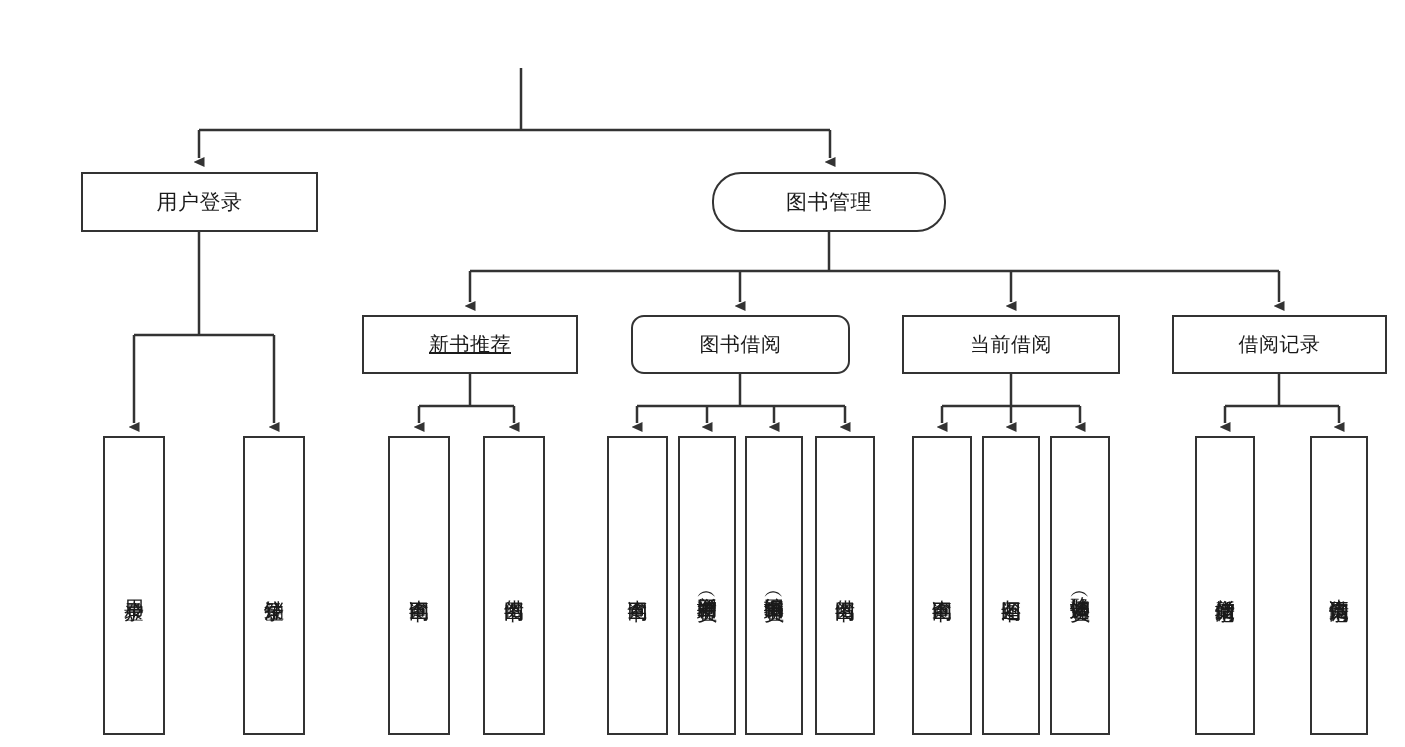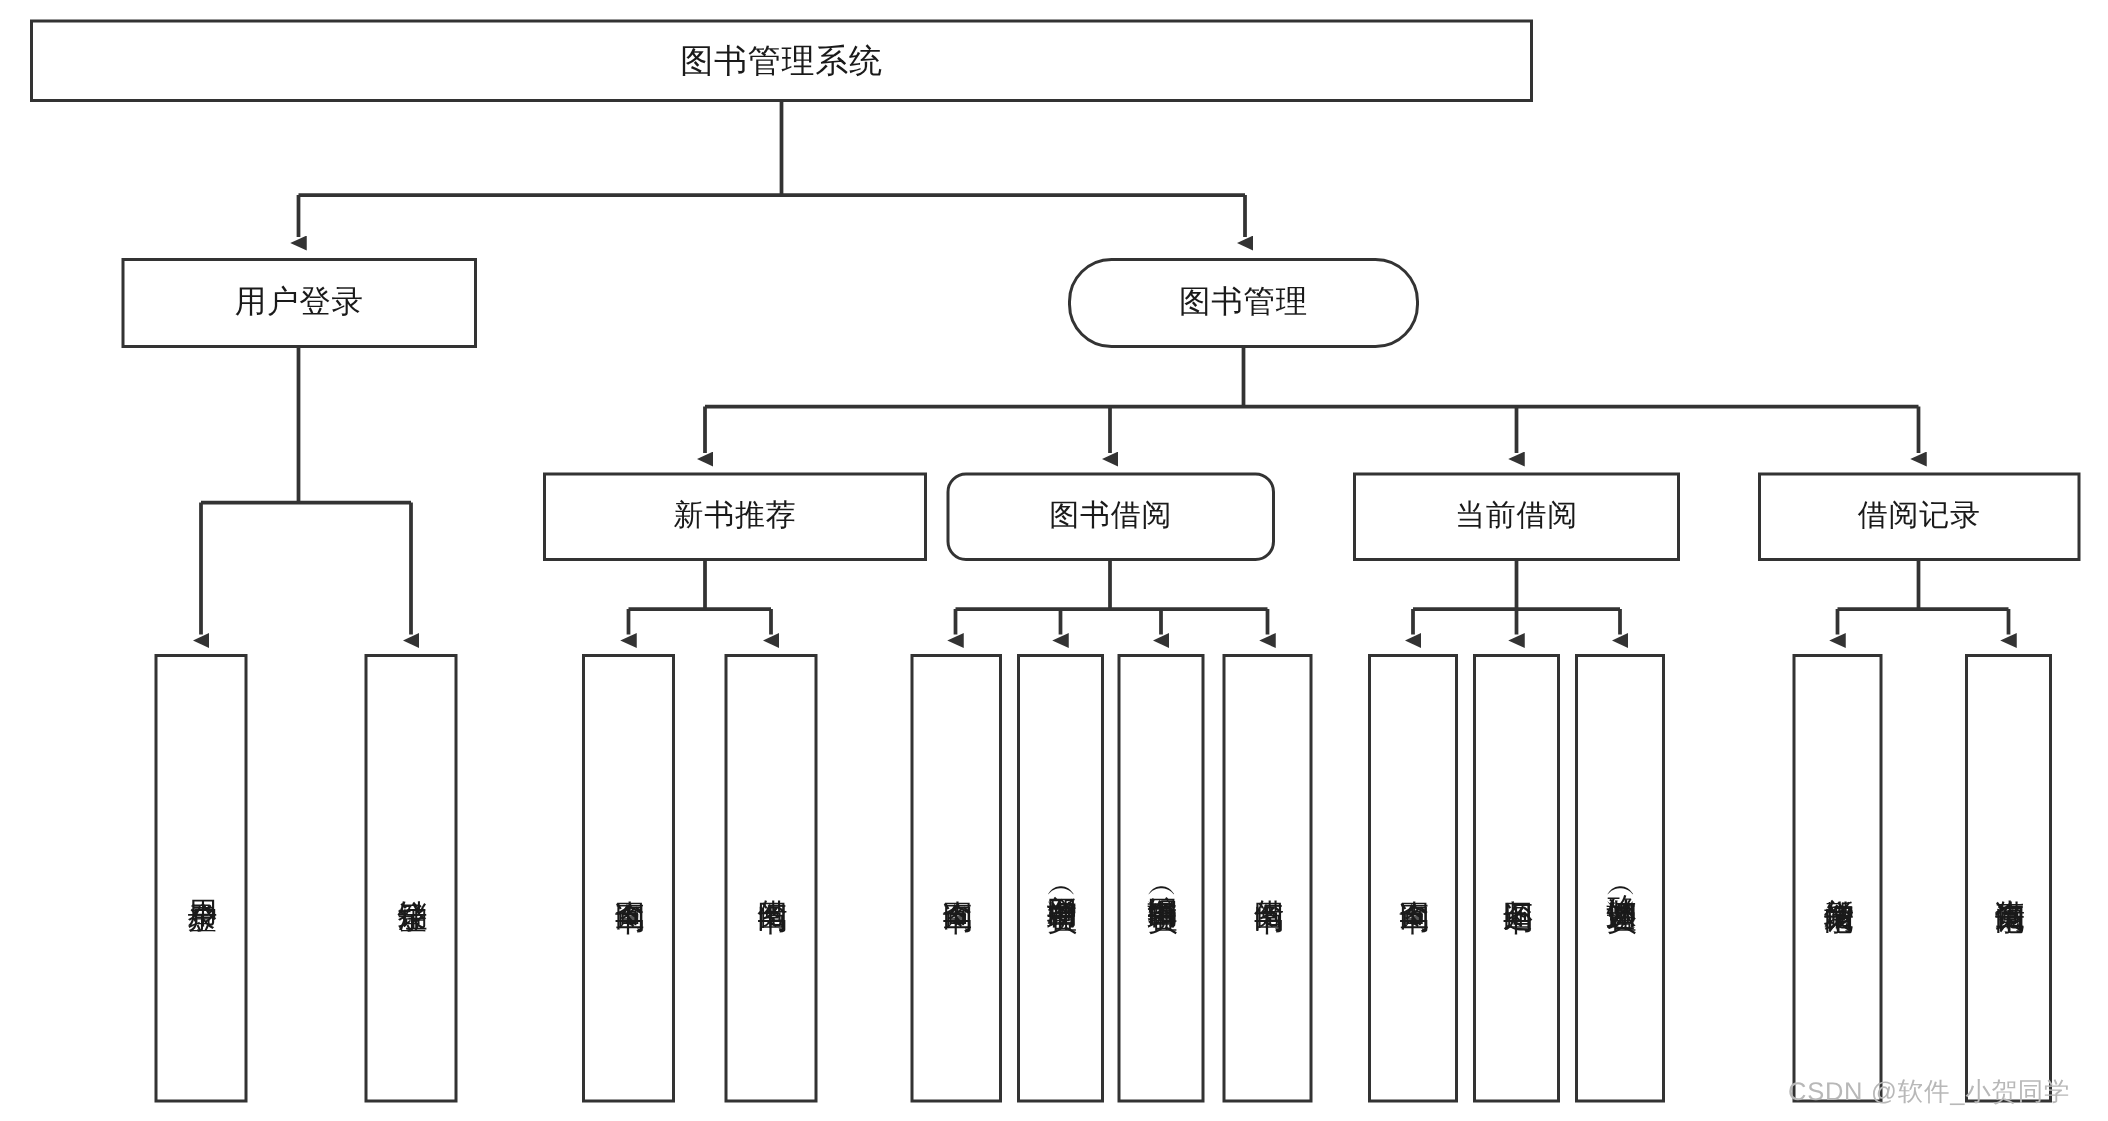--- a/index.html
+++ b/index.html
@@ -114,32 +114,29 @@
       <path d="M1011,406 L1011,423" marker-end="url(#arrow)"></path>
       <path d="M1080,406 L1080,423" marker-end="url(#arrow)"></path>
 
       <path d="M1279,374 L1279,406"></path>
       <path d="M1225,406 L1339,406"></path>
       <path d="M1225,406 L1225,423" marker-end="url(#arrow)"></path>
       <path d="M1339,406 L1339,423" marker-end="url(#arrow)"></path>
     </g>
   </svg>
 
-  <div class="node root" style="left:20px; top:13px; width:1002px; height:55px;">
-    <span class="label">图书管理系统</span>
-  </div>
 
   <div class="node level1" style="left:81px; top:172px; width:237px; height:60px;">
     <span class="label">用户登录</span>
   </div>
   <div class="node level1" style="left:712px; top:172px; width:234px; height:60px;border-radius:29px;">
     <span class="label">图书管理</span>
   </div>
 
-  <div class="node level2" style="left:362px; top:315px; width:256px; height:59px;">
+  <div class="node level2" style="left:362px; top:315px; width:216px; height:59px;text-decoration:underline;">
     <span class="label">新书推荐</span>
   </div>
   <div class="node level2" style="left:631px; top:315px; width:219px; height:59px;border-radius:13px;">
     <span class="label">图书借阅</span>
   </div>
   <div class="node level2" style="left:1172px; top:315px; width:215px; height:59px;">
     <span class="label">借阅记录</span>
   </div>
   <div class="node level2" style="left:902px; top:315px; width:218px; height:59px;">
     <span class="label">当前借阅</span>
@@ -178,15 +175,14 @@
   <div class="node leaf" style="left:1050px; top:436px; width:60px; height:299px;">
     <span class="label">确认归还（管理员）</span>
   </div>
   <div class="node leaf" style="left:1195px; top:436px; width:60px; height:299px;">
     <span class="label">新增借阅记录</span>
   </div>
   <div class="node leaf" style="left:1310px; top:436px; width:58px; height:299px;">
     <span class="label">查询借阅记录</span>
   </div>
 
-  <div class="watermark" style="left:1192px; top:716px;">CSDN @软件_小贺同学</div>
 
 </div>
 
 </body></html>

